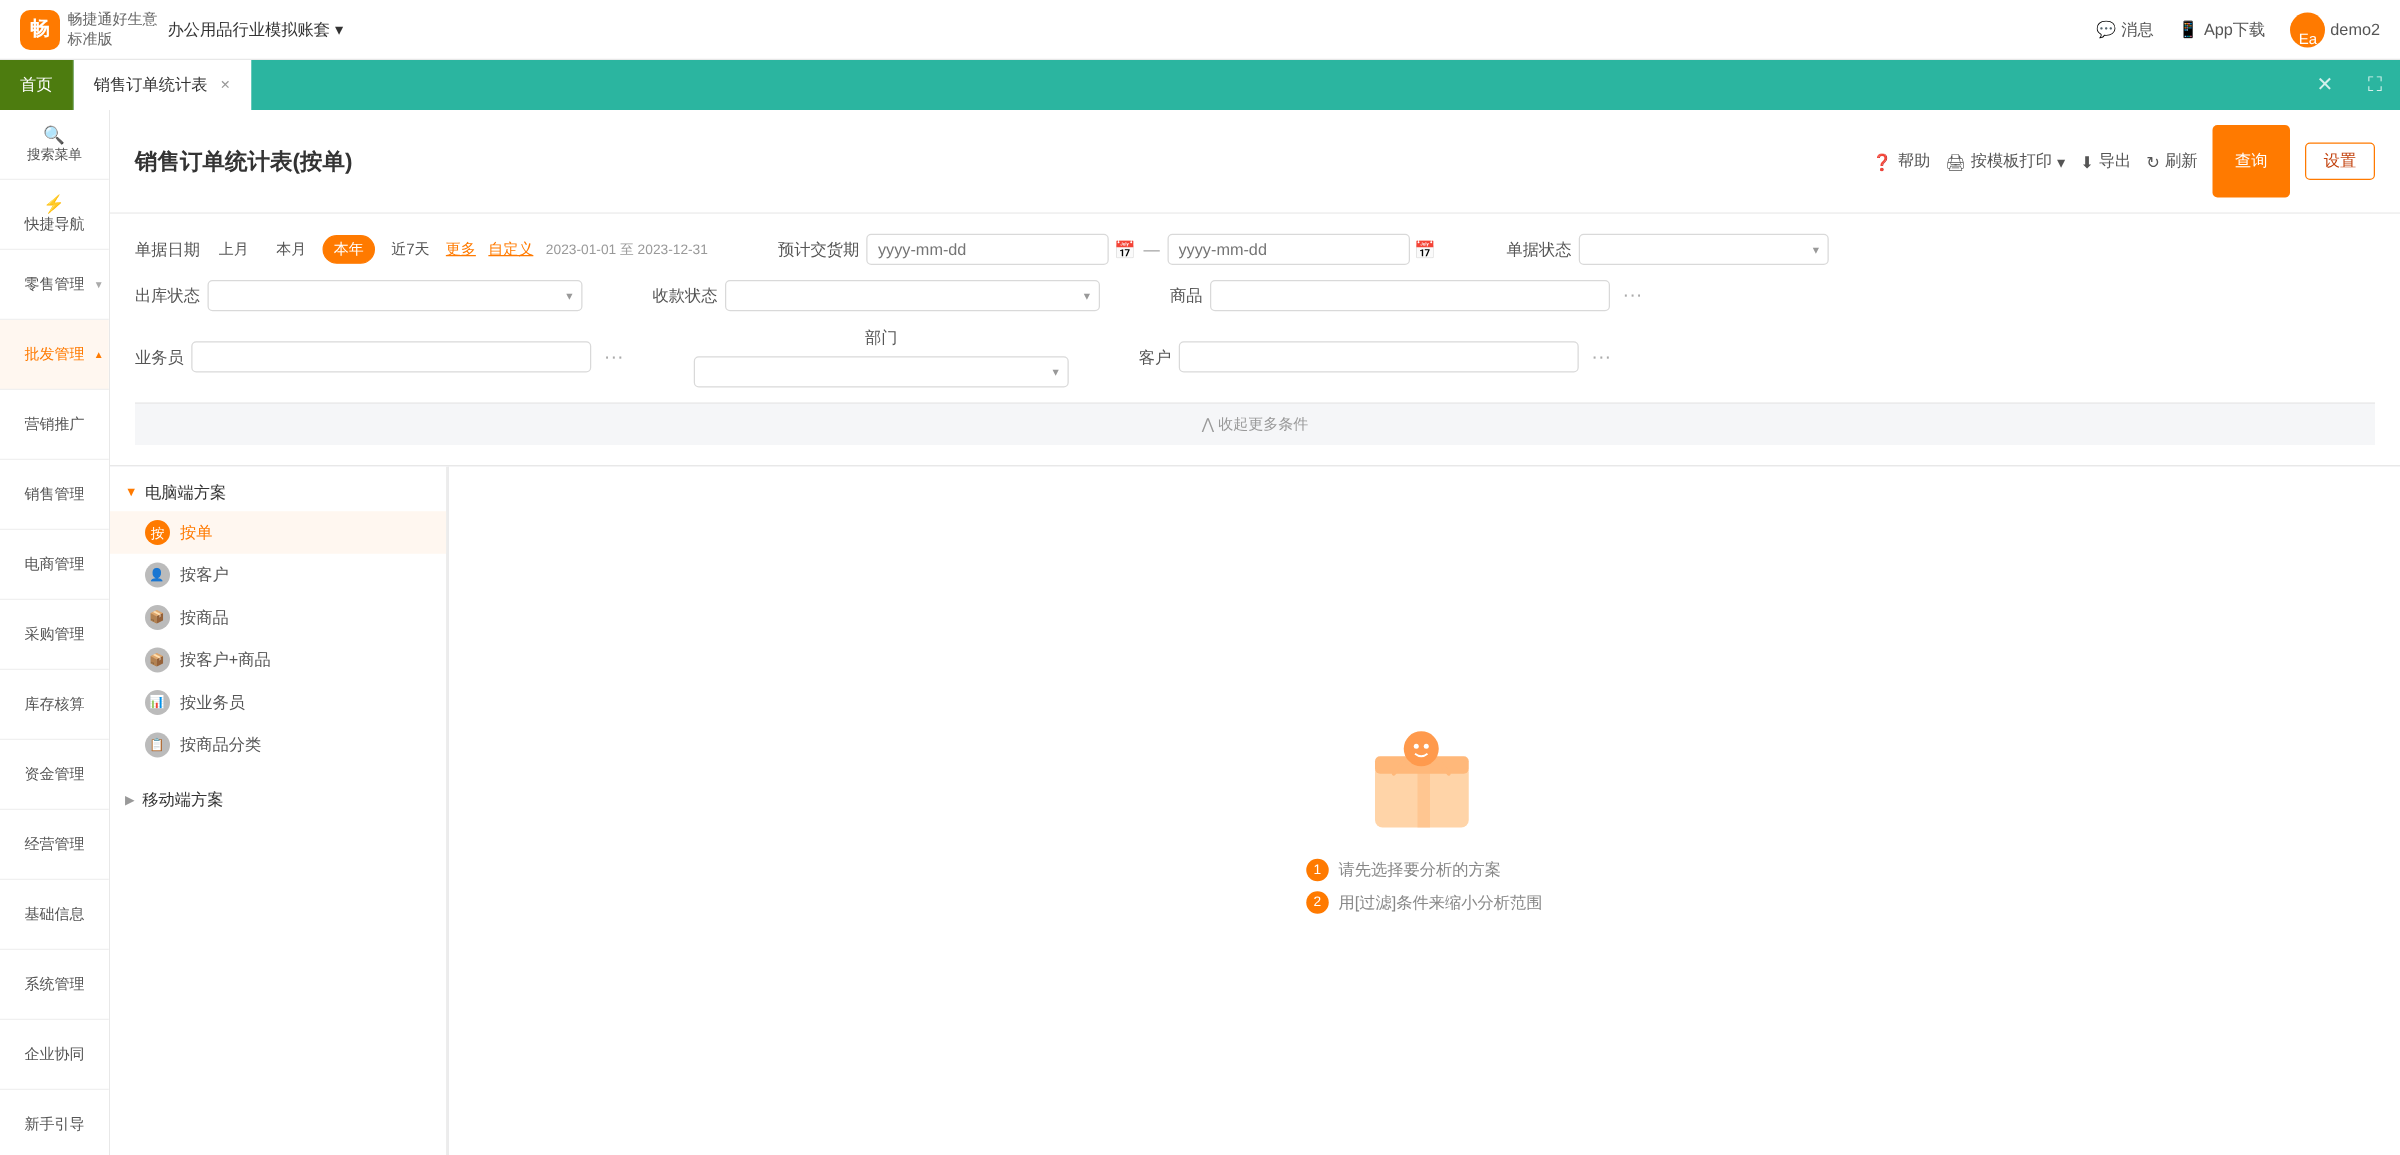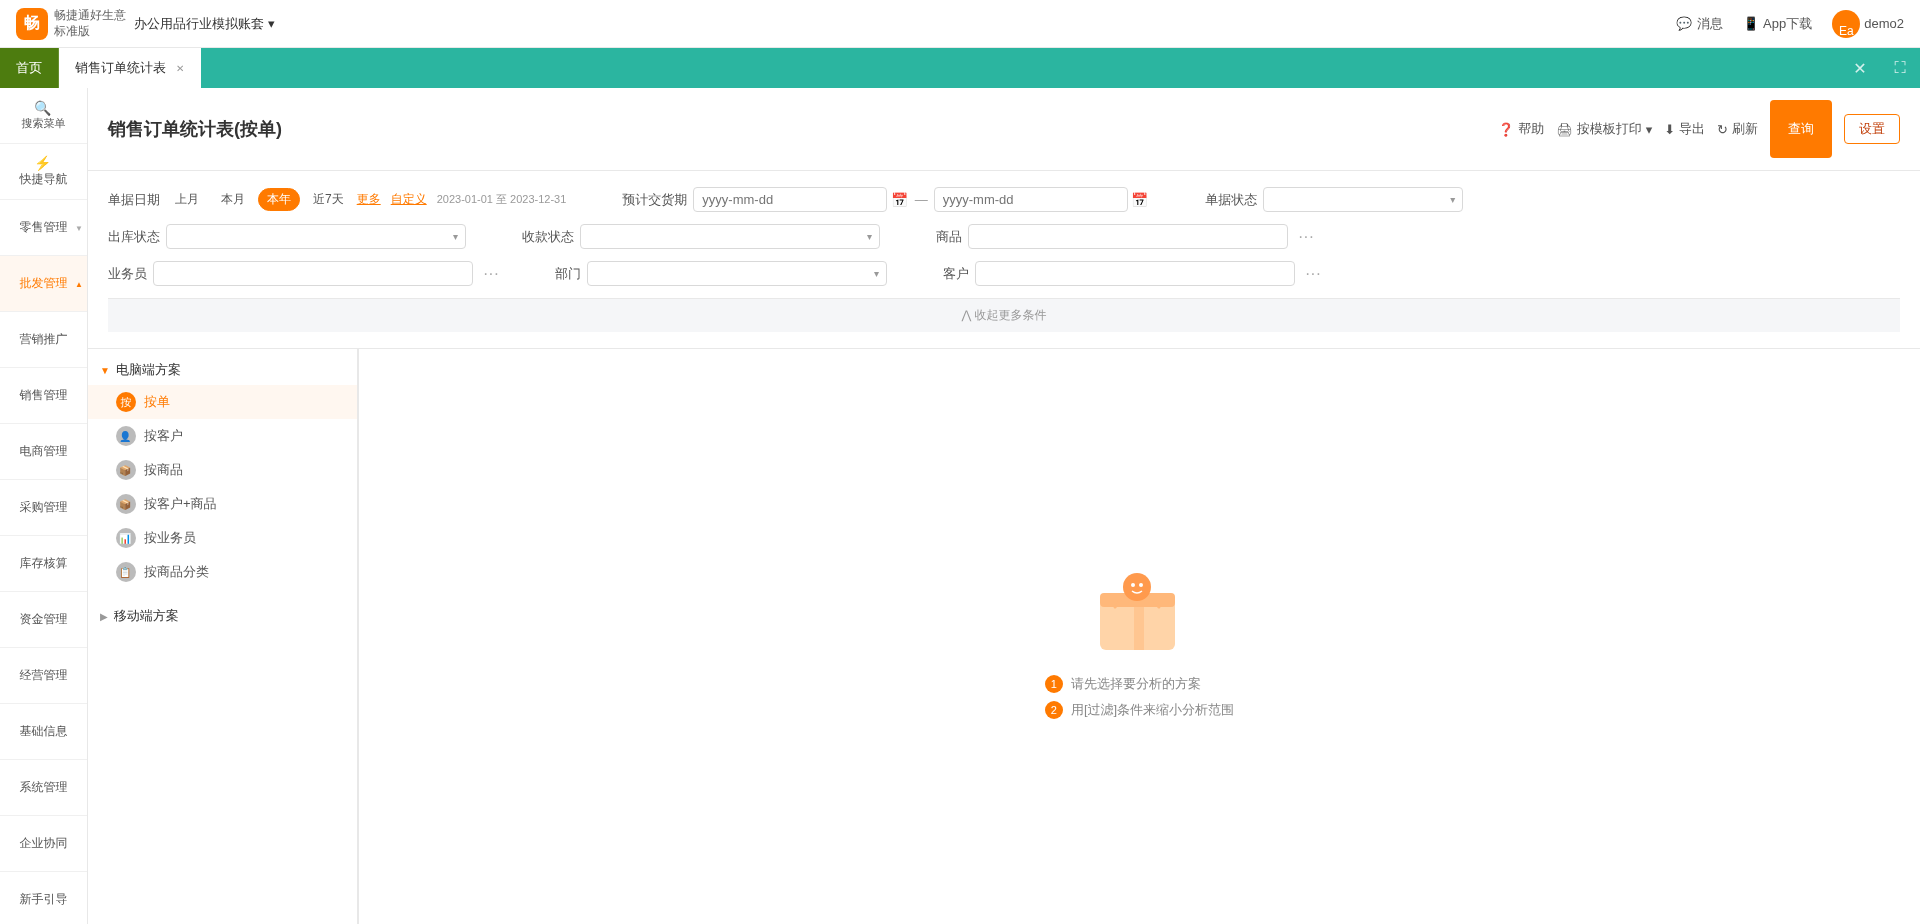--- a/index.html
+++ b/index.html
@@ -358,21 +358,21 @@
           <span class="filter-dots">···</span>
         </div>
       </div>
 
       <div class="filter-row">
         <div class="filter-item">
           <span class="filter-label">业务员</span>
           <input class="filter-input" style="min-width: 320px;">
           <span class="filter-dots">···</span>
         </div>
-        <div class="filter-item" style="margin-left: 40px;">
+        <div class="filter-item" style="margin-left: 40px; flex-direction: column;">
           <span class="filter-label">部门</span>
           <div class="select-wrapper">
             <select class="filter-select" style="min-width:300px;"></select>
             <span class="chevron">▾</span>
           </div>
         </div>
         <div class="filter-item" style="margin-left: 40px;">
           <span class="filter-label">客户</span>
           <input class="filter-input" style="min-width: 320px;">
           <span class="filter-dots">···</span>

